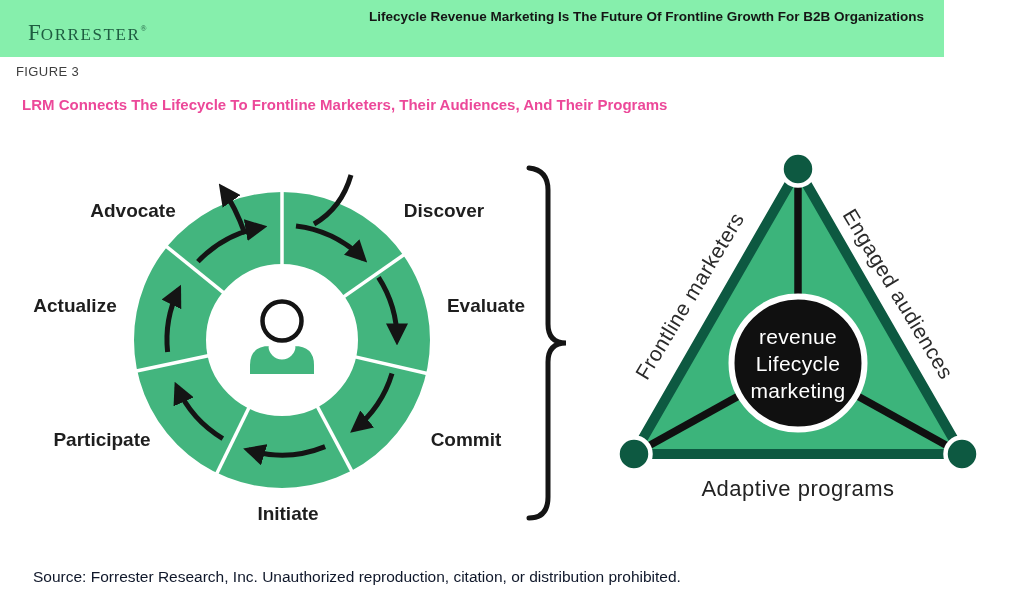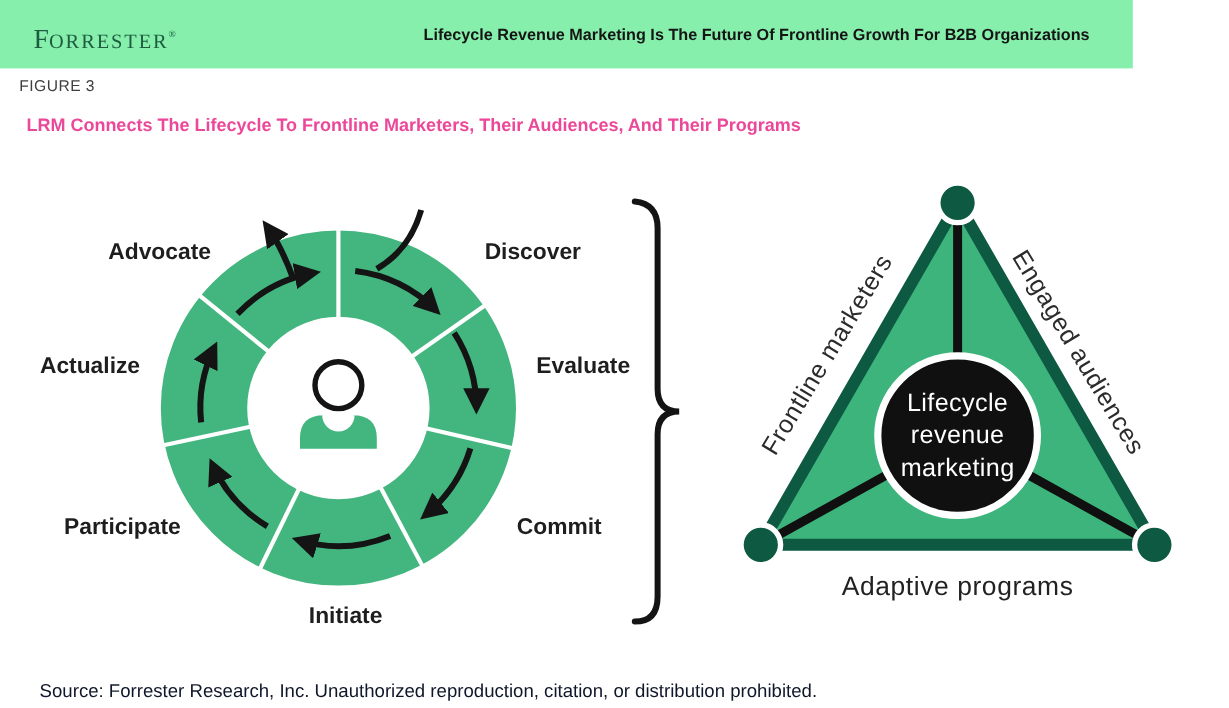--- a/index.html
+++ b/index.html
@@ -6,21 +6,21 @@
   body{
     width:1024px;height:590px;position:relative;background:#ffffff;
     font-family:"Liberation Sans", sans-serif;overflow:hidden;
     -webkit-font-smoothing:antialiased;
   }
   .header-bar{position:absolute;left:0;top:0;width:944px;height:57px;background:#86efac;}
   .logo{position:absolute;left:28px;top:21px;color:#1e5c40;font-family:"Liberation Serif", serif;white-space:nowrap;}
   .logo .logo-f{font-size:23px;line-height:1;}
   .logo .logo-rest{font-size:17px;letter-spacing:1.6px;line-height:1;}
   .logo sup{font-size:8px;vertical-align:9px;letter-spacing:0;}
-  .header-title{position:absolute;right:36px;top:9px;font-size:13.5px;font-weight:bold;color:#151515;white-space:nowrap;margin-top:12px;}
+  .header-title{position:absolute;right:20px;top:9px;font-size:13.5px;font-weight:bold;color:#151515;white-space:nowrap;}
   .figure-label{position:absolute;left:16px;top:64px;font-size:13px;color:#3e3e3e;letter-spacing:.4px;}
   .figure-title{position:absolute;left:22px;top:96px;font-size:15px;font-weight:bold;color:#ec4899;}
   svg.diagram{position:absolute;left:0;top:0;}
   .stage{
     position:absolute;transform:translate(-50%,-50%);
     font-size:19px;font-weight:bold;color:#1e1e1e;white-space:nowrap;
   }
   .tri-label{
     position:absolute;font-size:21px;color:#2b2b2b;letter-spacing:.5px;white-space:nowrap;
   }
@@ -107,18 +107,18 @@
 <div class="stage" style="left:288px;top:514px;">Initiate</div>
 <div class="stage" style="left:102px;top:440px;">Participate</div>
 <div class="stage" style="left:75px;top:306px;">Actualize</div>
 <div class="stage" style="left:133px;top:211px;">Advocate</div>
 
 <div class="tri-label left">Frontline marketers</div>
 <div class="tri-label right">Engaged audiences</div>
 <div class="tri-label bottom">Adaptive programs</div>
 
 <div class="center-text">
+  <span>revenue</span>
   <span>Lifecycle</span>
-  <span>revenue</span>
   <span>marketing</span>
 </div>
 
 <div class="source">Source: Forrester Research, Inc. Unauthorized reproduction, citation, or distribution prohibited.</div>
 
 </body></html>

